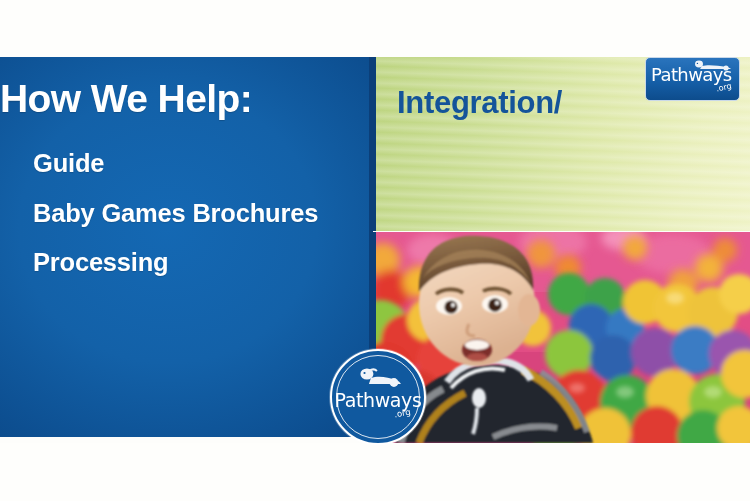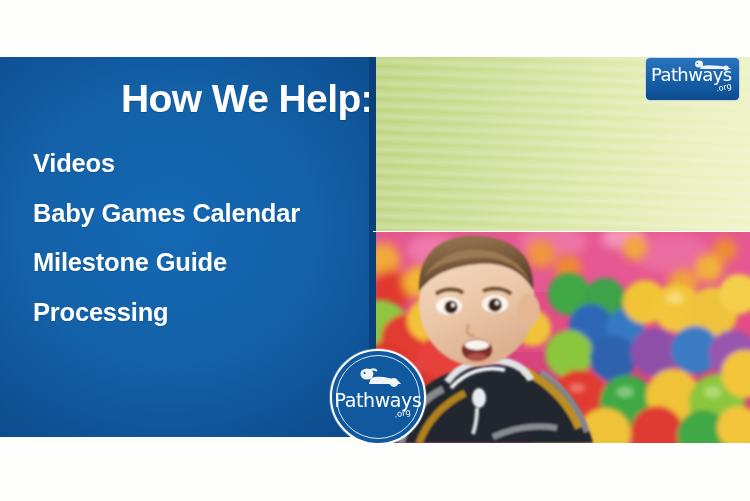--- a/index.html
+++ b/index.html
@@ -39,21 +39,21 @@
     right: 0; top: 0; bottom: 0;
     width: 4px;
     background: #0b3f79;
   }
 
   .help-title {
     position: absolute;
     left: 0;
     right: 0;
     top: 22px;
-    text-align: right;
+    text-align: left;
     color: #ffffff;
     font-size: 39px;
     font-weight: bold;
     letter-spacing: -0.6px;
     line-height: 1;
     text-shadow: 0 1px 1px rgba(0,0,0,0.18);
   }
 
   .help-list {
     position: absolute;
@@ -255,33 +255,33 @@
 </head>
 <body>
 
 <div id="slide">
 
   <div class="blue-panel">
 
     <div class="help-title">How We Help:</div>
 
     <div class="help-list">
-      <div class="help-item">Videos</div>
-      <div class="help-item">Baby Games Calendar</div>
-      <div class="help-item">Milestone Guide</div>
+      <div class="help-item">Guide</div>
+      <div class="help-item">Baby Games Brochures</div>
       <div class="help-item">Processing</div>
     </div>
   </div>
 
   <div class="right-panel">
 
     <div class="green-header">
 
 
       <div class="main-title">
+        <span>Integration/</span>
       </div>
 
       <div class="logo-box">
         <svg class="logo-baby" viewBox="0 0 40 12">
           <ellipse cx="7" cy="4" rx="4" ry="3.4" fill="#eef3f9"></ellipse>
           <path d="M10 6 C16 4.5 26 5.5 34 7 C36 7.4 38 8 39 9 L8 9 Z" fill="#eef3f9"></path>
           <circle cx="34" cy="8" r="2.6" fill="#eef3f9"></circle>
           <circle cx="5.4" cy="3.4" r="0.7" fill="#15559b"></circle>
         </svg>
         <div class="logo-word">Pathways</div>

